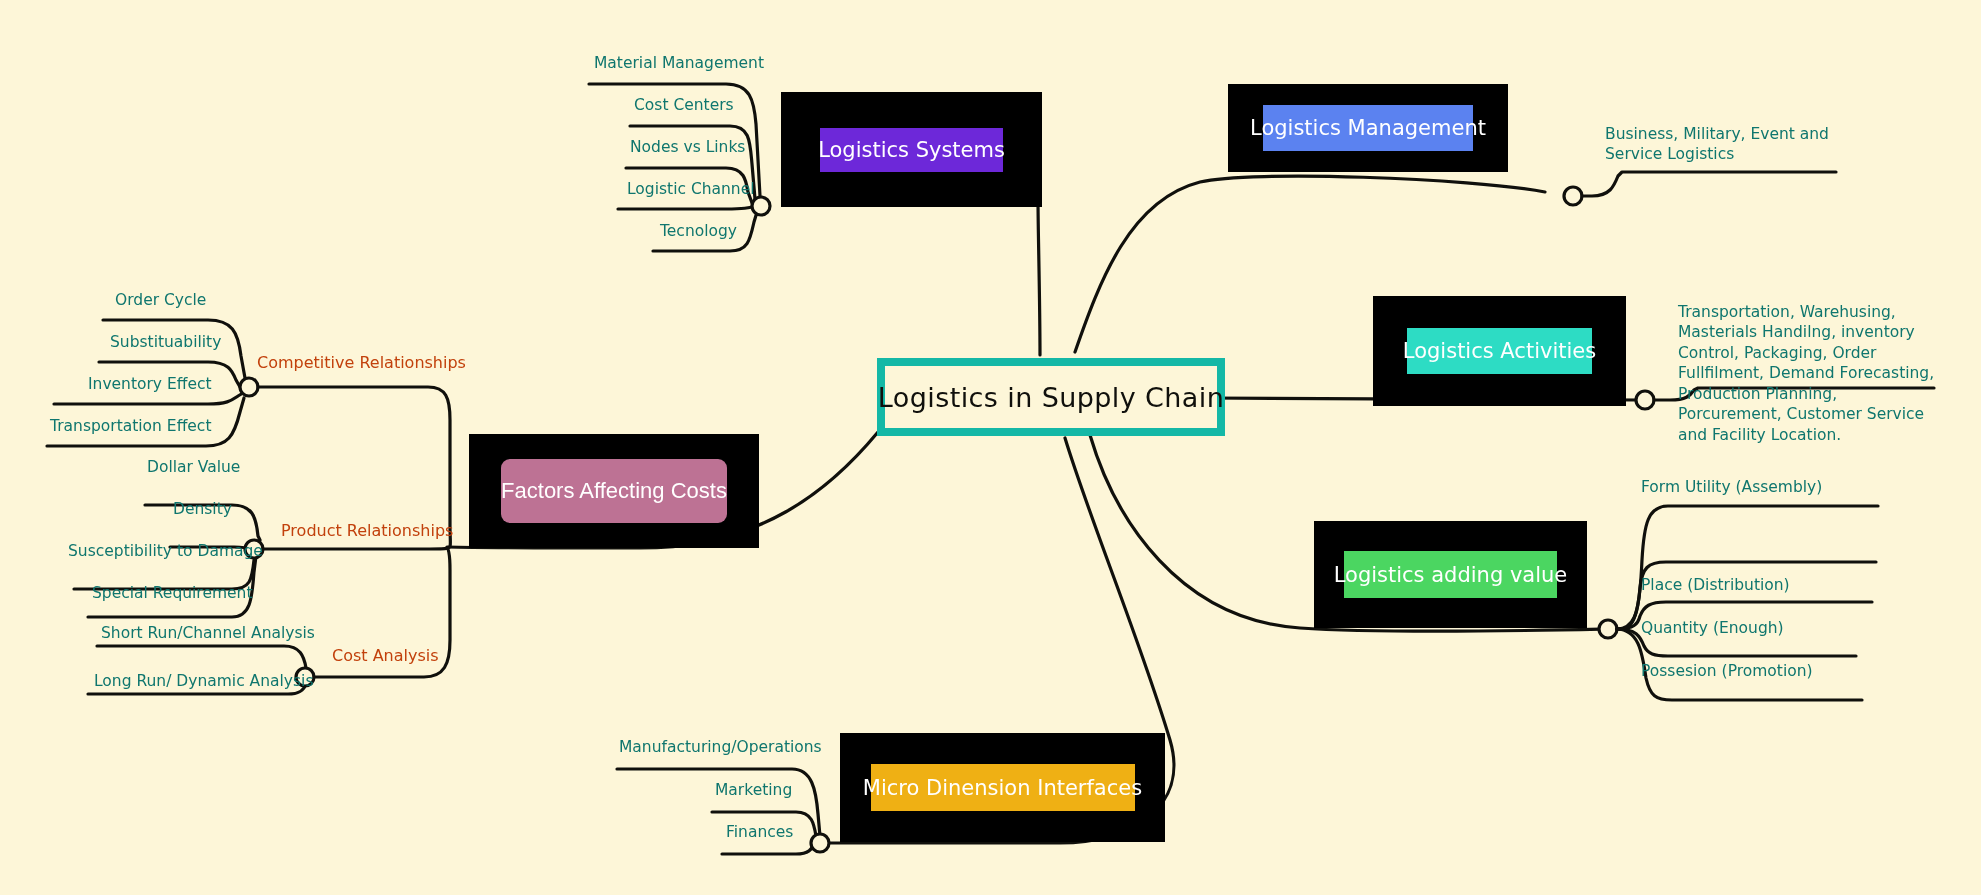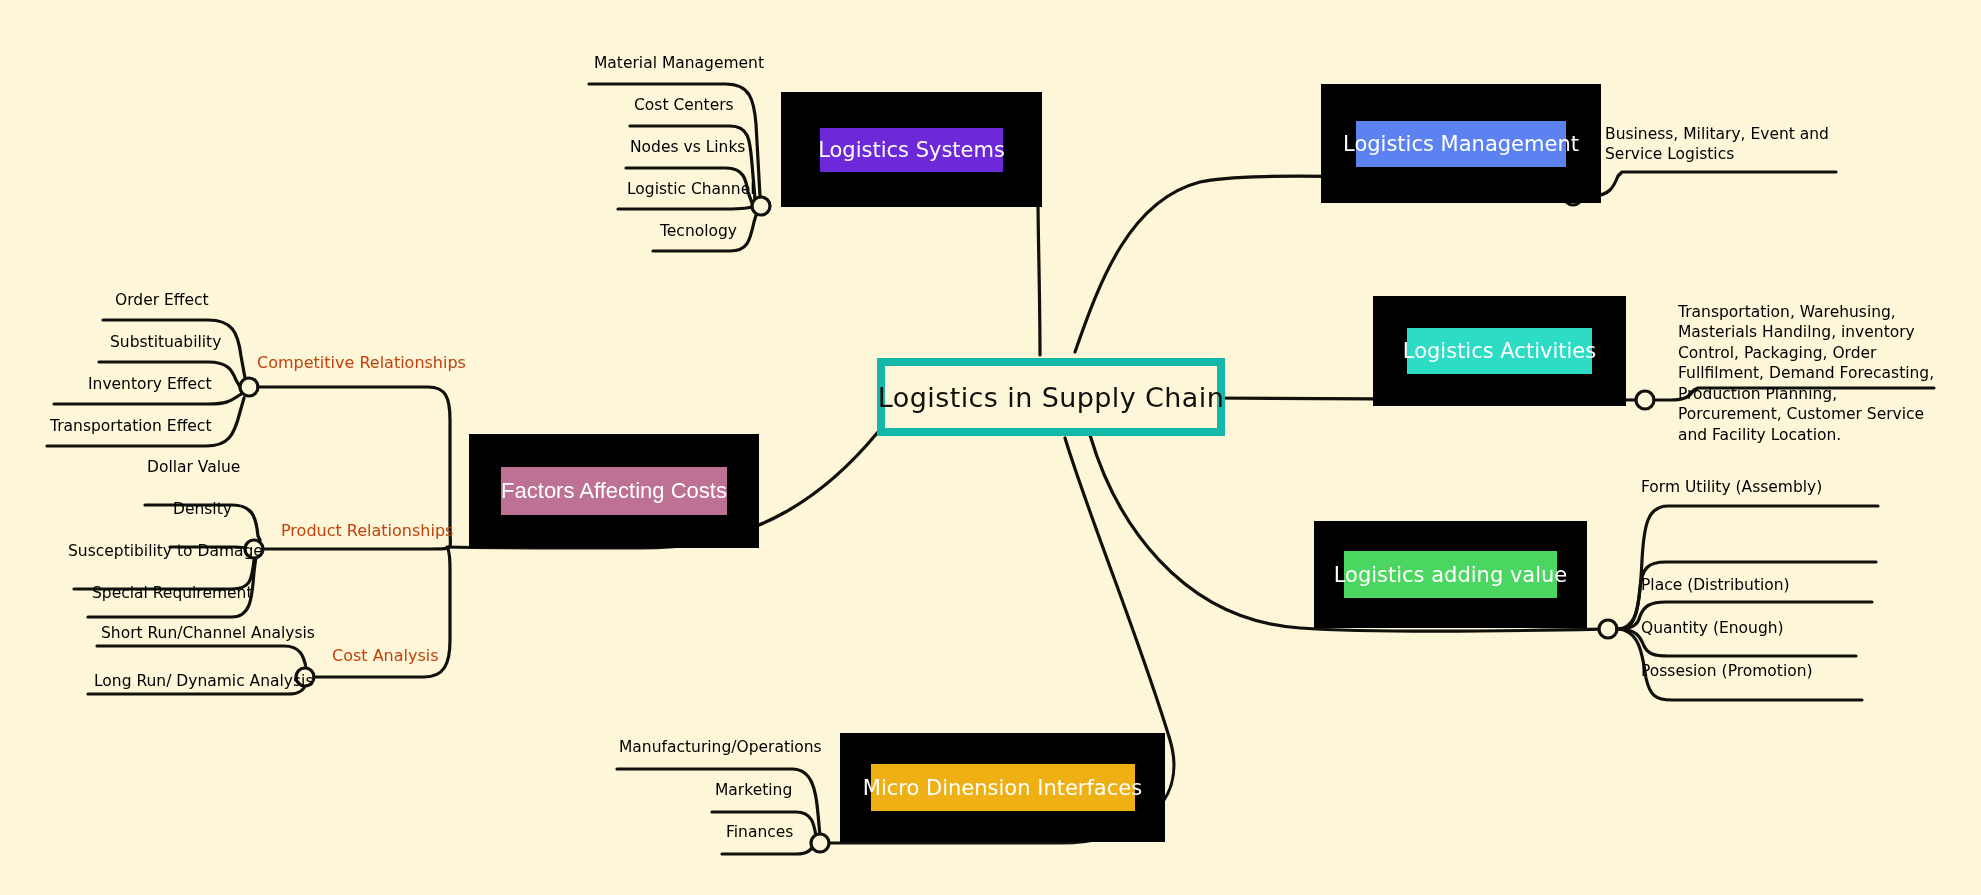--- a/index.html
+++ b/index.html
@@ -70,21 +70,21 @@
     padding: 9px 16px;
   }
   .chip.sans {
     font-family: "Liberation Sans", sans-serif;
     font-size: 22px;
   }
 
   
   .label {
     position: absolute;
-    color: #000000;
+    color: #0f766e;
     font-size: 15.5px;
     line-height: 1.32;
     white-space: nowrap;
     font-family: "DejaVu Sans", sans-serif;
   }
   .label.wrap {
     white-space: normal;
   }
   .label.branch {
     color: #c2410c;
@@ -159,40 +159,40 @@
   <div class="root-node" style="left:877px; top:358px; width:332px; height:62px;">
     <span>Logistics in Supply Chain</span>
   </div>
 
   <div class="plate" style="left:781px; top:92px; width:261px; height:115px;">
     <div class="chip" style="background:#6d28d9; width:183px; height:44px;">
       <span>Logistics Systems</span>
     </div>
   </div>
 
-  <div class="plate" style="left:1321px; top:84px; width:280px; height:119px;">
+  <div class="plate" style="left:1228px; top:84px; width:280px; height:88px;">
     <div class="chip" style="background:#5b82f0; width:210px; height:46px;">
       <span>Logistics Management</span>
     </div>
   </div>
 
   <div class="plate" style="left:1373px; top:296px; width:253px; height:110px;">
     <div class="chip" style="background:#2ddcc4; width:185px; height:46px;">
       <span>Logistics Activities</span>
     </div>
   </div>
 
   <div class="plate" style="left:1314px; top:521px; width:273px; height:107px;">
     <div class="chip" style="background:#4bd661; width:213px; height:47px;">
       <span>Logistics adding value</span>
     </div>
   </div>
 
   <div class="plate" style="left:469px; top:434px; width:290px; height:114px;">
-    <div class="chip sans" style="background:#bd7294; width:226px; height:48px;">
+    <div class="chip sans" style="background:#bd7294; width:226px; height:64px;border-radius:9px;">
       <span>Factors Affecting Costs</span>
     </div>
   </div>
 
   <div class="plate" style="left:840px; top:733px; width:325px; height:109px;">
     <div class="chip" style="background:#efb014; width:264px; height:47px;">
       <span>Micro Dinension Interfaces</span>
     </div>
   </div>
 
@@ -209,21 +209,21 @@
     <span>Logistic Channel</span>
   </div>
   <div class="label" style="left:660px; top:221px;">
     <span>Tecnology</span>
   </div>
 
   <div class="label branch" style="left:257px; top:352px;">
     <span>Competitive Relationships</span>
   </div>
   <div class="label" style="left:115px; top:290px;">
-    <span>Order Effect</span>
+    <span>Order Cycle</span>
   </div>
   <div class="label" style="left:110px; top:332px;">
     <span>Substituability</span>
   </div>
   <div class="label" style="left:88px; top:374px;">
     <span>Inventory Effect</span>
   </div>
   <div class="label" style="left:50px; top:416px;">
     <span>Transportation Effect</span>
   </div>

